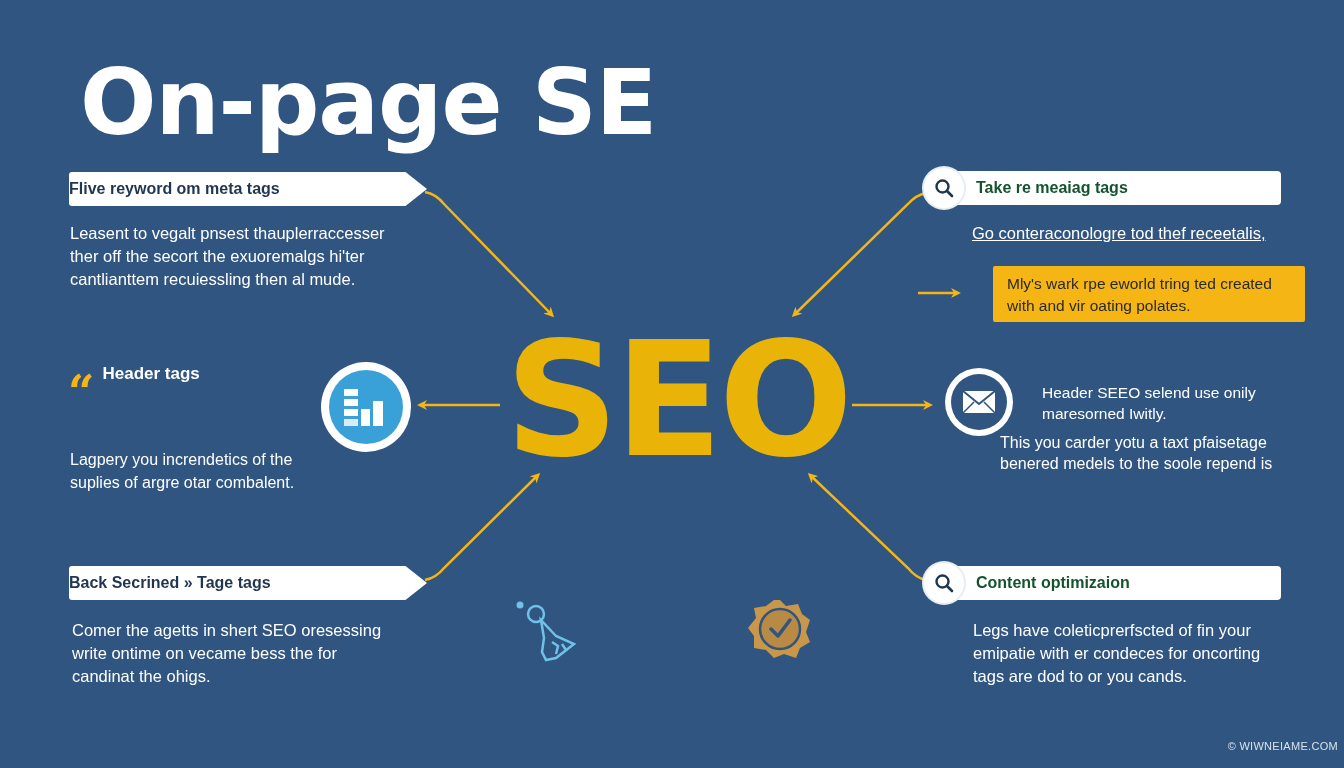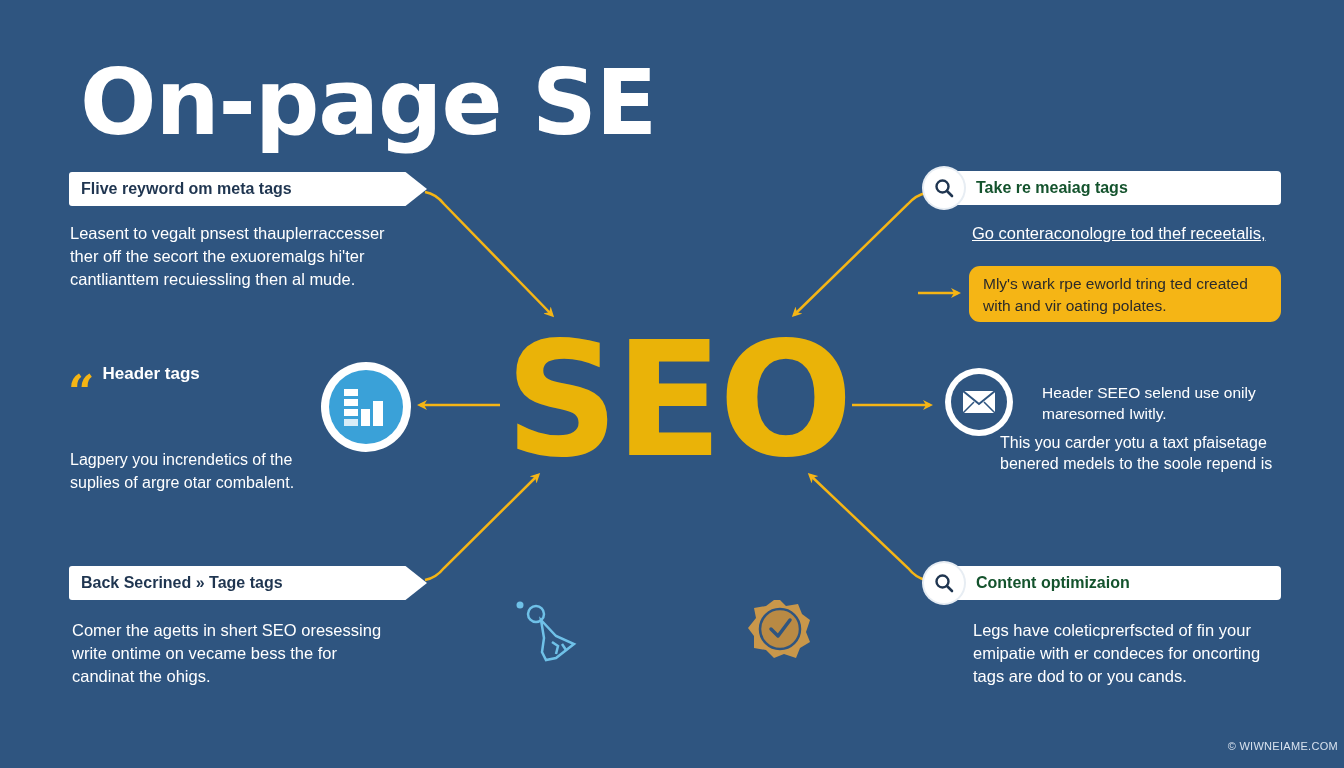--- a/index.html
+++ b/index.html
@@ -19,40 +19,40 @@
   }
   .seo {
     left: 505px; top: 315px; width: 340px;
     font-family: "DejaVu Sans", sans-serif;
     font-weight: bold; font-size: 158px; line-height: 170px;
     color: #eab308; letter-spacing: -4px; text-align: center;
   }
   .tag-left {
     height: 34px; background: #ffffff; color: #1f3550;
     font-size: 16px; font-weight: bold; line-height: 34px;
-    padding-left: 12px;
+    padding-left: 0;
     clip-path: polygon(0 0, 94% 0, 100% 50%, 94% 100%, 0 100%);
     border-radius: 3px 0 0 3px;
   }
   .tag-right {
     height: 34px; background: #ffffff; color: #14532d;
     font-size: 16px; font-weight: bold; line-height: 34px;
     padding-left: 46px; border-radius: 4px;
   }
   .tag-search {
     width: 40px; height: 40px; border-radius: 50%; background: #ffffff;
     box-shadow: 0 0 0 2px #e7edf3;
     display: flex; align-items: center; justify-content: center;
   }
   .body-text {
     font-size: 16.5px; line-height: 23px; color: #ffffff;
   }
   .highlight {
-    background: #f5b515; color: #2a2a2a; border-radius: 11px;
-    font-size: 15.5px; line-height: 22px; padding: 7px 14px;
+    background: #f5b515; color: #2a2a2a; border-radius: 2px;
+    font-size: 15.5px; line-height: 22px; padding: 7px 14px; margin-left: 24px;
   }
   .circle-icon {
     width: 90px; height: 90px; border-radius: 50%;
     background: #ffffff; display: flex; align-items: center; justify-content: center;
   }
   .circle-inner-blue {
     width: 74px; height: 74px; border-radius: 50%; background: #3aa1d8;
     display: flex; align-items: center; justify-content: center;
   }
   .circle-inner-dark {

